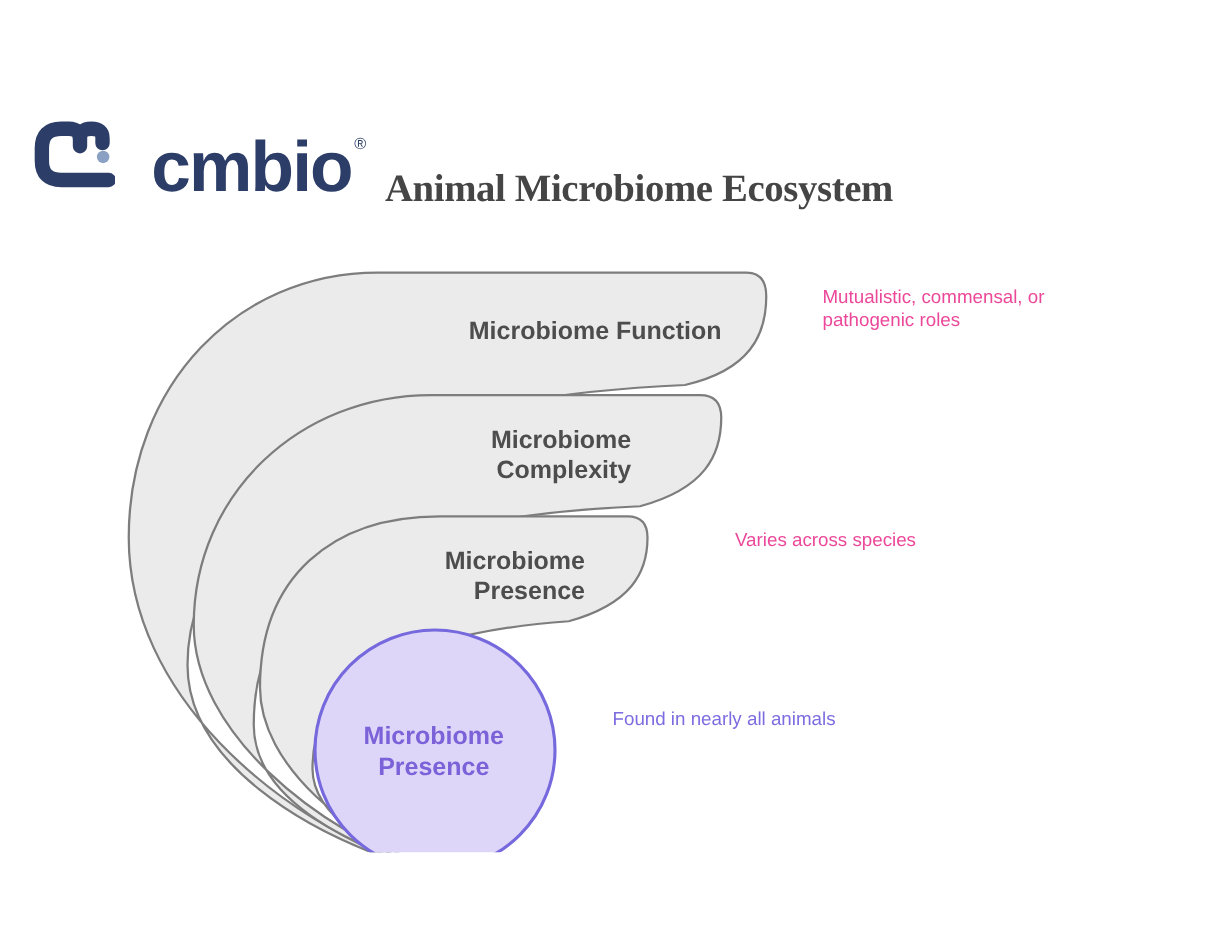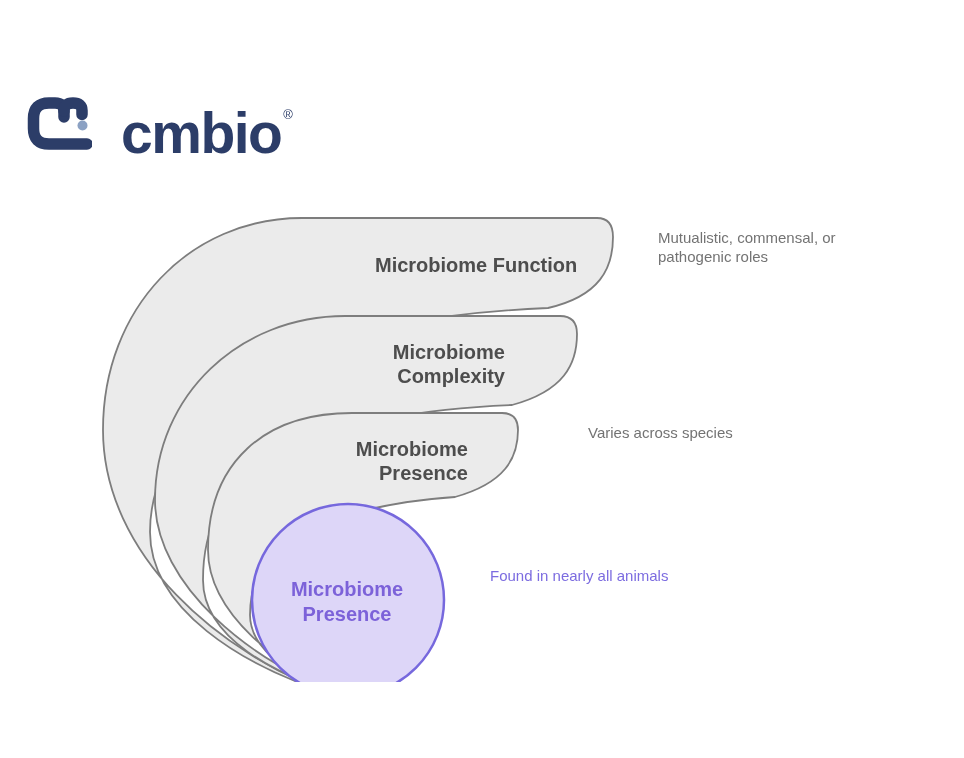--- a/index.html
+++ b/index.html
@@ -43,41 +43,42 @@
   .label-complexity { left: 305px; top: 340px; width: 200px; text-align: right; }
   .label-density    { left: 268px; top: 437px; width: 200px; text-align: right; }
   .label-presence   {
     left: 247px; top: 577px; width: 200px; text-align: center;
     color: #7c62d9; line-height: 25px;
   }
 
   
   .annot {
     position: absolute;
-    font-size: 15px; font-weight: 400; color: #737373; line-height: 18.5px;
+    font-size: 15px; font-weight: 400; color: #ec4899; line-height: 18.5px;
   }
   .annot-function   { left: 658px; top: 229px; width: 205px; }
   .annot-complexity { left: 623px; top: 326px; width: 175px; }
   .annot-density    { left: 588px; top: 424px; width: 230px; white-space: nowrap; }
   .annot-presence   { left: 490px; top: 567px; width: 260px; white-space: nowrap; color: #7c6ce0; }
 </style>
 </head>
 <body>
 
 <div class="stage">
 
   <div class="logo">
     <svg class="logo-mark" width="66" height="60" viewBox="0 0 66 60">
       <path d="M 61 52 H 23 Q 7.5 52 7.5 36.5 V 26.5 Q 7.5 11 23 11 H 29 Q 38 11 38 19.5 V 25" fill="none" stroke-width="11.5" stroke-linecap="round" stroke-linejoin="round" stroke="#2c3d68"></path>
       <path d="M 38 19 Q 38 11 47 11 Q 56 11 56 18.5 V 22.5" fill="none" stroke-width="11.5" stroke-linecap="round" stroke-linejoin="round" stroke="#2c3d68"></path>
       <circle cx="56.5" cy="33.5" r="5" fill="#8ba1c3"></circle>
     </svg>
     <div class="wordmark"><span>cmbio</span><span class="reg">®</span></div>
   </div>
 
+  <h1 class="title">Animal Microbiome Ecosystem</h1>
 
   <svg class="diagram-svg" viewBox="0 0 964 758">
 
     <path stroke-width="1.8" d="M 335 695
              C 220 655 103 555 103 430
              C 103 308 190 218 302 218
              L 597 218
              Q 613 218 613 237
              C 613 268 600 296 548 308
              C 480 311 385 320 305 350

